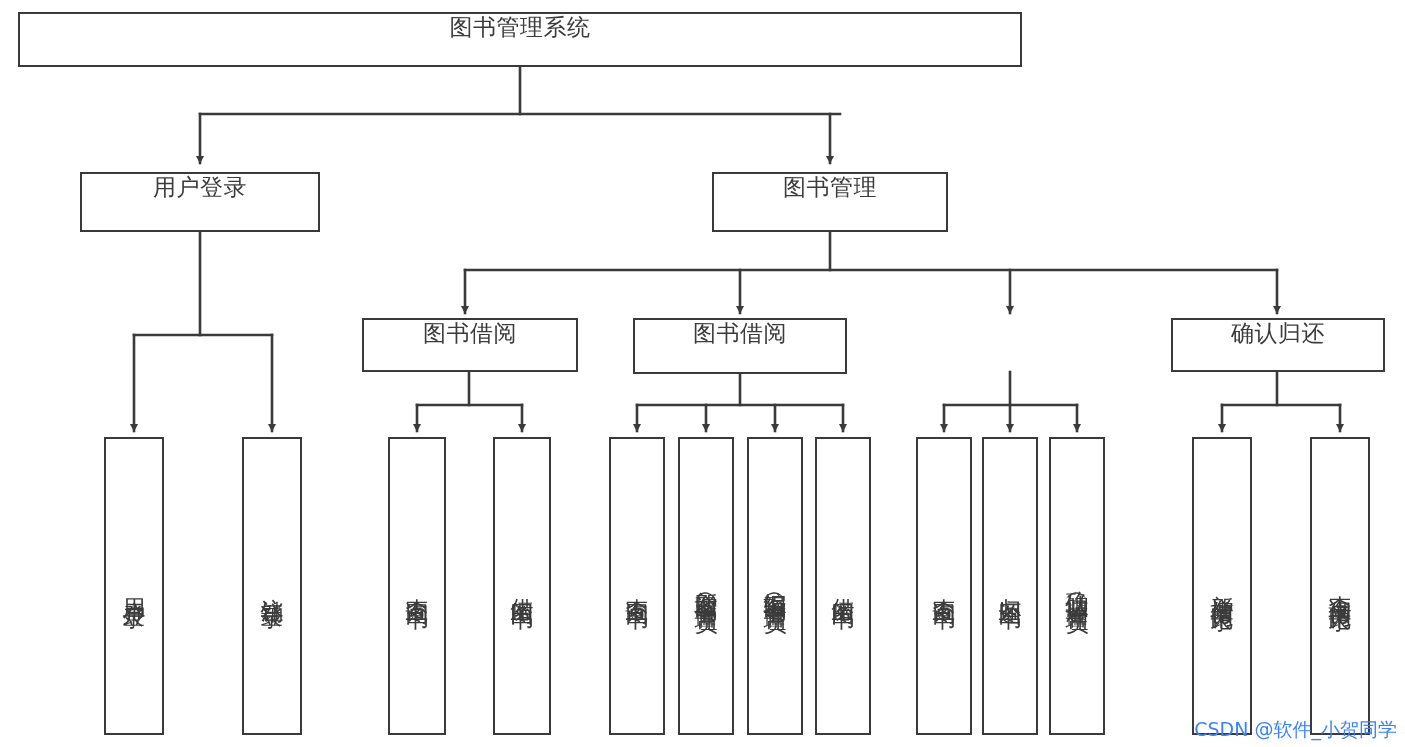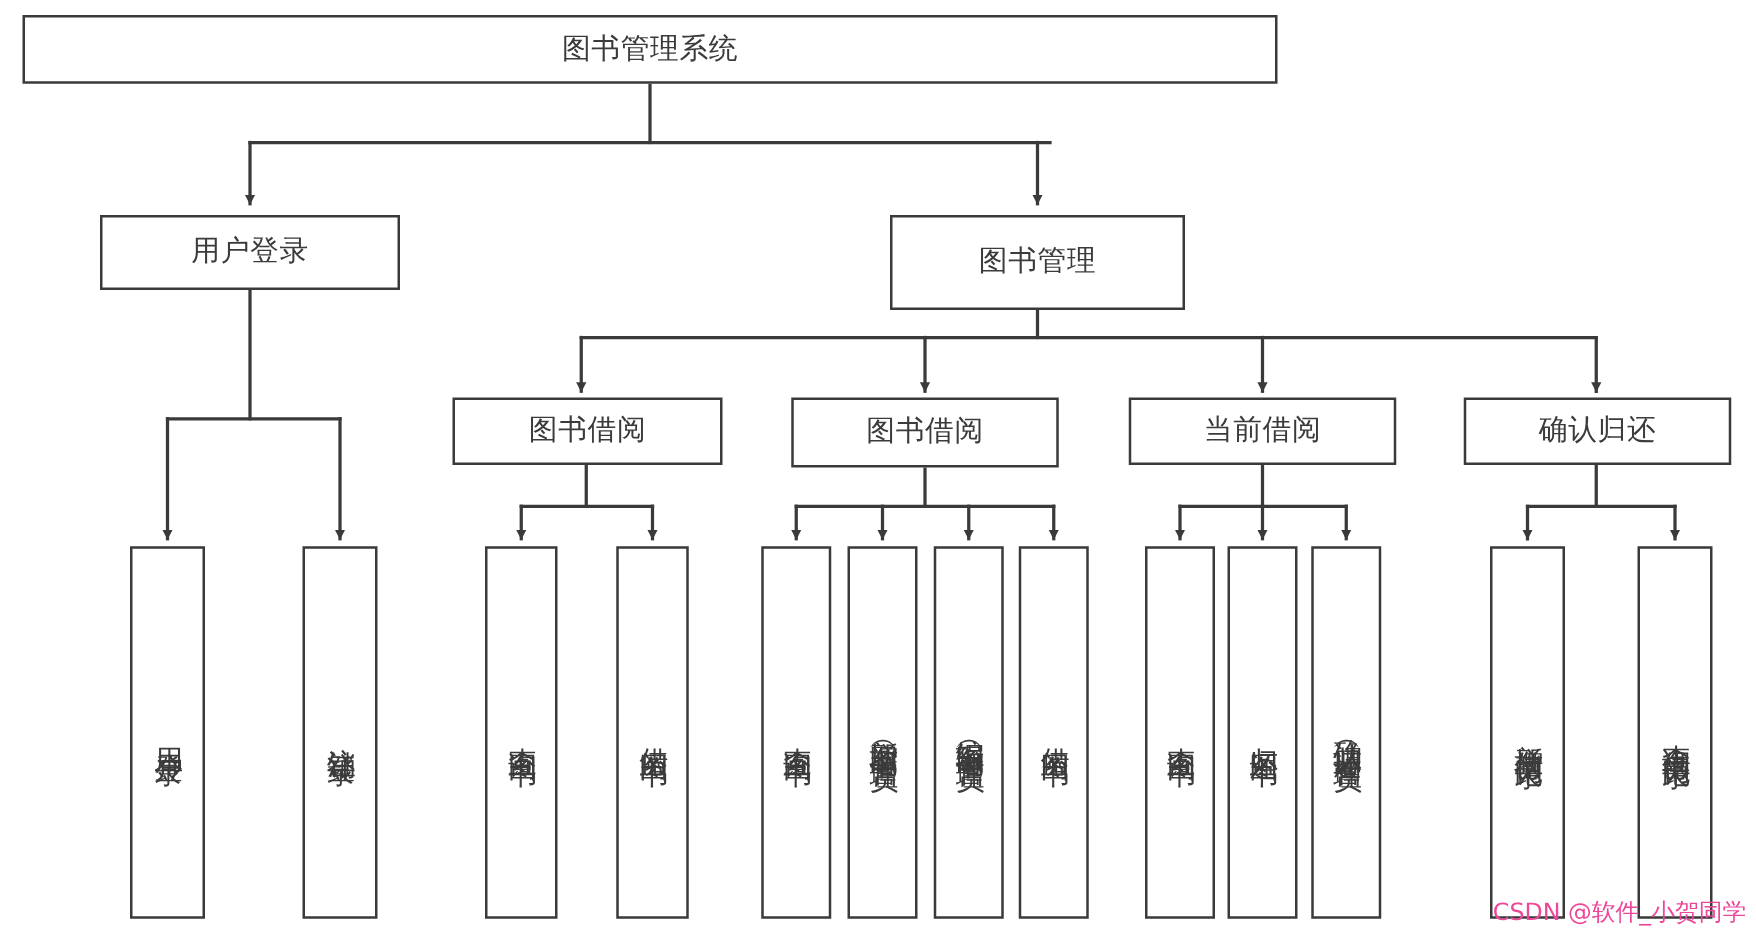--- a/index.html
+++ b/index.html
@@ -24,21 +24,21 @@
     width: 1405px;
     height: 747px;
     pointer-events: none;
   }
   .node {
     position: absolute;
     box-sizing: border-box;
     background: #ffffff;
     border: 2.5px solid #3a3a3a;
     display: flex;
-    align-items: center;
+    align-items: flex-start;
     justify-content: center;
     color: #333333;
     z-index: 2;
   }
   .node-label {
     display: block;
     text-align: center;
     line-height: 1.18;
     letter-spacing: 0.5px;
     color: #3b3b3b;
@@ -60,21 +60,21 @@
     font-size: 23px;
     line-height: 1.0;
     letter-spacing: 3px;
     white-space: nowrap;
   }
   #watermark {
     position: absolute;
     right: 8px;
     bottom: 4px;
     font-size: 19px;
-    color: #ec4899;
+    color: #3b82f6;
     white-space: nowrap;
     z-index: 5;
     font-family: "DejaVu Sans", "Liberation Sans", sans-serif;
   }
 </style>
 </head>
 <body>
 
 <div id="diagram-root">
 
@@ -131,35 +131,32 @@
   </svg>
 
   <div class="node horiz" style="left:18px; top:12px; width:1004px; height:55px;">
     <span class="node-label">图书管理系统</span>
   </div>
 
   <div class="node horiz" style="left:80px; top:172px; width:240px; height:60px;">
     <span class="node-label">用户登录</span>
   </div>
 
-  <div class="node horiz" style="left:712px; top:172px; width:236px; height:76px;">
+  <div class="node horiz" style="left:712px; top:172px; width:236px; height:60px;">
     <span class="node-label">图书管理</span>
   </div>
 
   <div class="node horiz" style="left:362px; top:318px; width:216px; height:54px;">
     <span class="node-label">图书借阅</span>
   </div>
 
   <div class="node horiz" style="left:633px; top:318px; width:214px; height:56px;">
     <span class="node-label">图书借阅</span>
   </div>
 
-  <div class="node horiz" style="left:903px; top:318px; width:214px; height:54px;">
-    <span class="node-label">当前借阅</span>
-  </div>
 
   <div class="node horiz" style="left:1171px; top:318px; width:214px; height:54px;">
     <span class="node-label">确认归还</span>
   </div>
 
   <div class="node vert" style="left:104px; top:437px; width:60px; height:298px;">
     <span class="node-label">用户登录</span>
   </div>
 
   <div class="node vert" style="left:242px; top:437px; width:60px; height:298px;">

